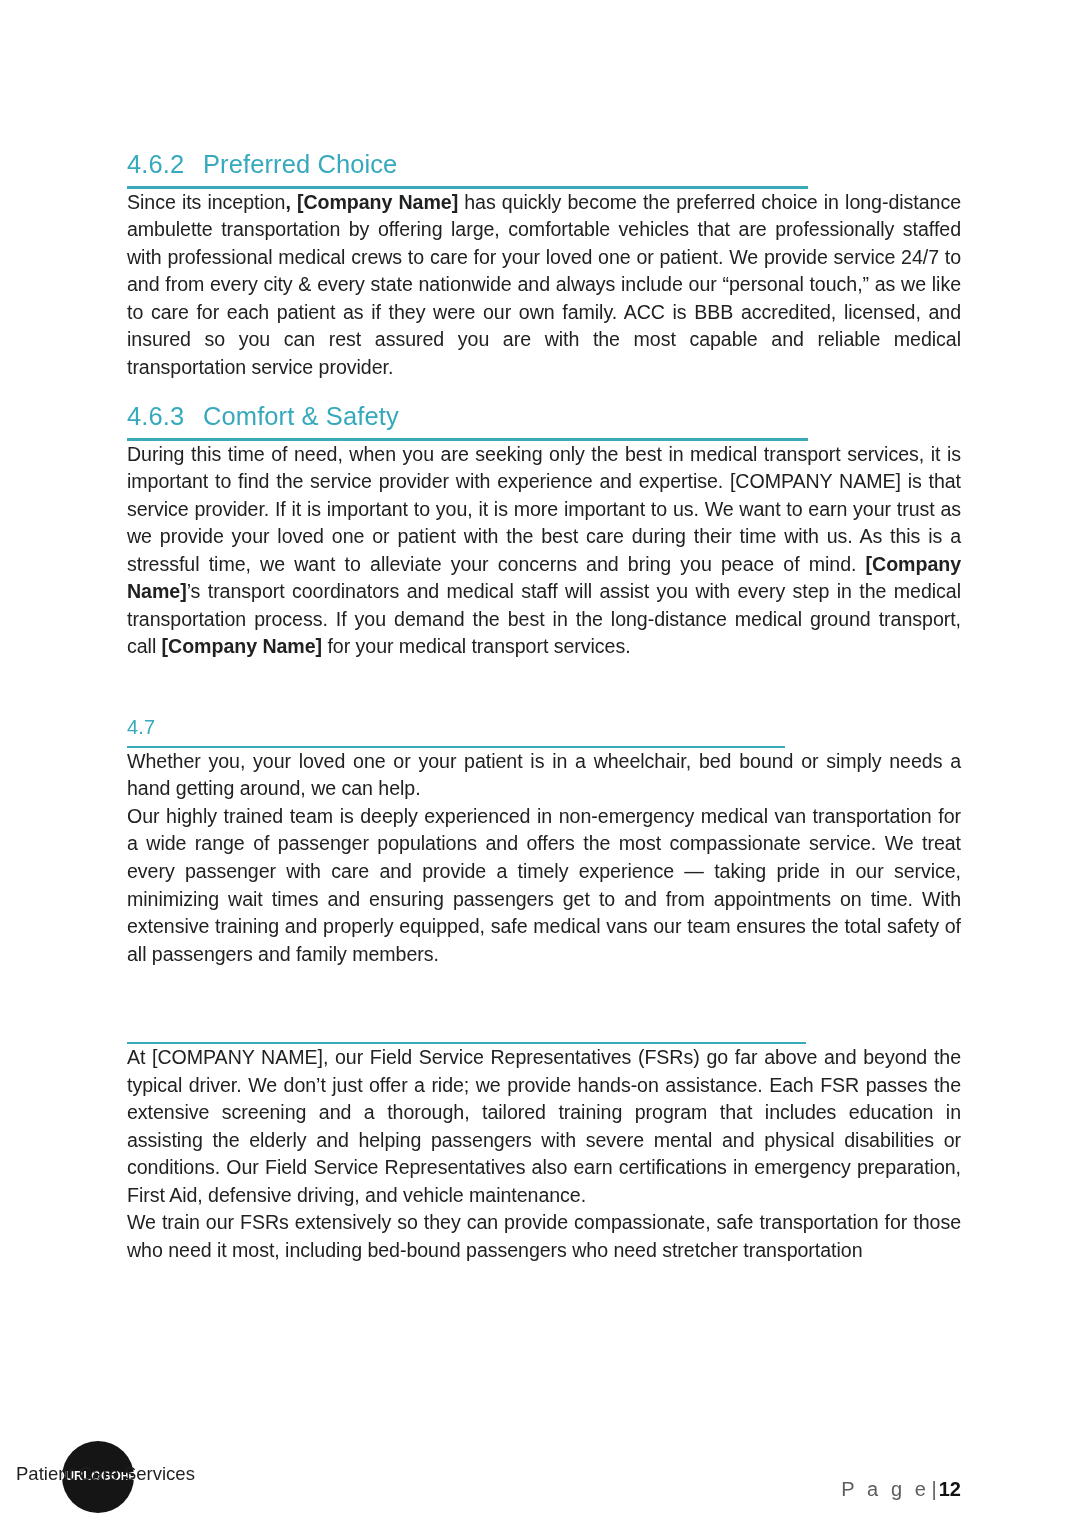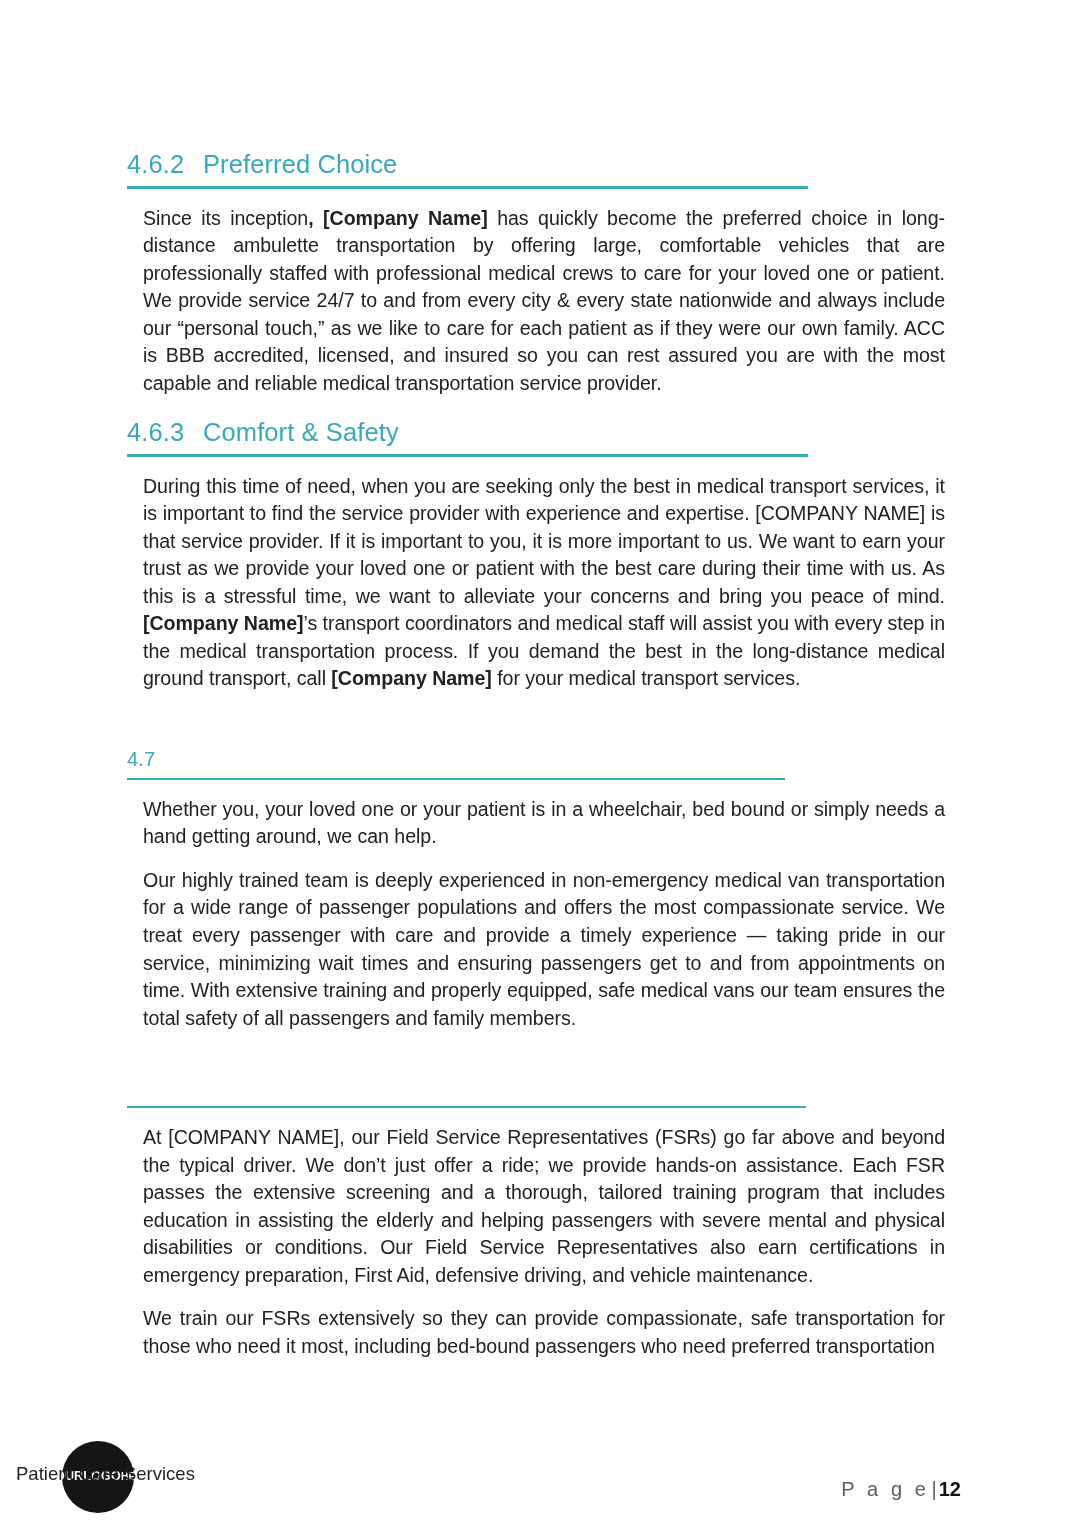--- a/index.html
+++ b/index.html
@@ -62,21 +62,21 @@
   .rule-w1 { width: 681px; }   
   .rule-w2 { width: 658px; }   
   .rule-w3 { width: 679px; }   
 
   
   p.body {
     font-size: 19.6px;
     line-height: 1.405;
     text-align: justify;
     text-justify: inter-word;
-    margin: 16px;
+    margin: 0;
     color: #212121;
     letter-spacing: -0.05px;
   }
   p.body b { font-weight: 700; }
 
   .gap-head-3   { margin-top: 26px; }  
   .gap-p-head   { margin-top: 21px; }  
   .gap-big      { margin-top: 55px; }
   .gap-para     { margin-top: 46px; }
   .gap-xl       { margin-top: 74px; }
@@ -168,21 +168,21 @@
         <span class="num">4.7</span>
       </h2>
       <div class="rule rule-w2"></div>
       <p class="body gap-head-3">Whether you, your loved one or your patient is in a wheelchair, bed bound or simply needs a hand getting around, we can help.</p>
       <p class="body gap-para">Our highly trained team is deeply experienced in non-emergency medical van transportation for a wide range of passenger populations and offers the most compassionate service. We treat every passenger with care and provide a timely experience — taking pride in our service, minimizing wait times and ensuring passengers get to and from appointments on time. With extensive training and properly equipped, safe medical vans our team ensures the total safety of all passengers and family members.</p>
     </div>
 
     <div class="gap-xl">
       <div class="rule rule-w3"></div>
       <p class="body gap-head-3">At [COMPANY NAME], our Field Service Representatives (FSRs) go far above and beyond the typical driver. We don’t just offer a ride; we provide hands-on assistance. Each FSR passes the extensive screening and a thorough, tailored training program that includes education in assisting the elderly and helping passengers with severe mental and physical disabilities or conditions. Our Field Service Representatives also earn certifications in emergency preparation, First Aid, defensive driving, and vehicle maintenance.</p>
-      <p class="body gap-sm">We train our FSRs extensively so they can provide compassionate, safe transportation for those who need it most, including bed-bound passengers who need preferred transportation</p>
+      <p class="body gap-sm">We train our FSRs extensively so they can provide compassionate, safe transportation for those who need it most, including bed-bound passengers who need stretcher transportation</p>
     </div>
 
   </div>
 
   <div class="footer">
     <div class="logo">
       <span class="l1">YOUR</span>
       <span class="l2">LOGO</span>
       <span class="l3">HERE</span>
     </div>

